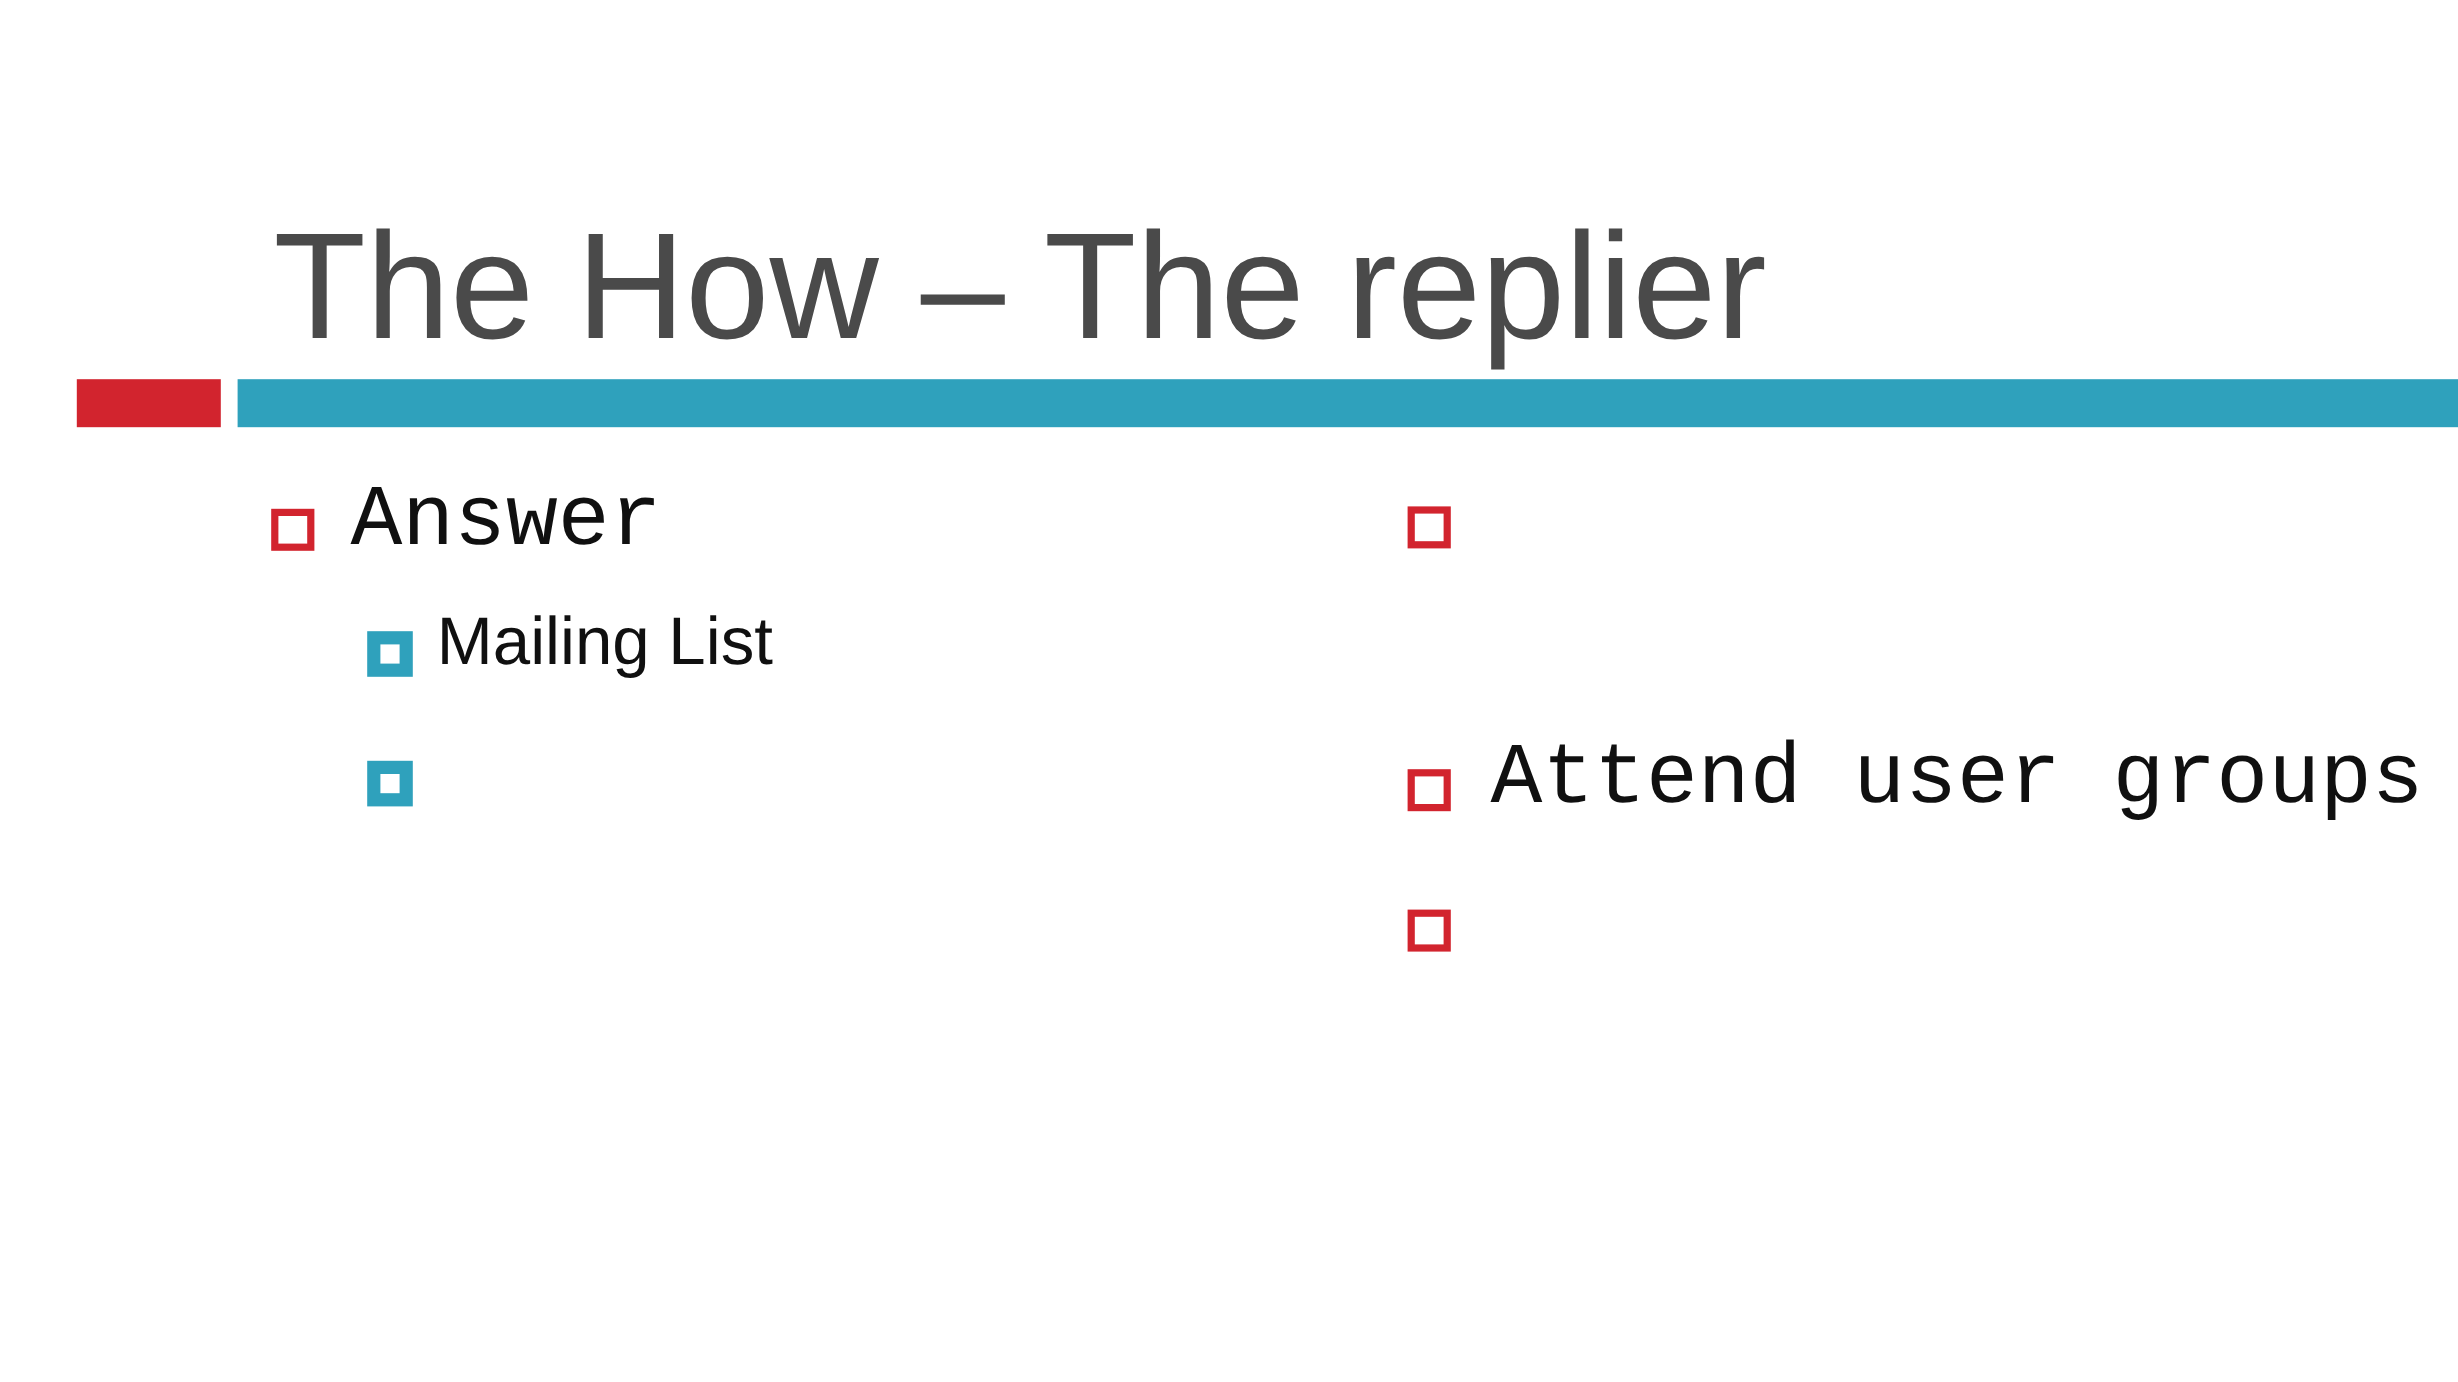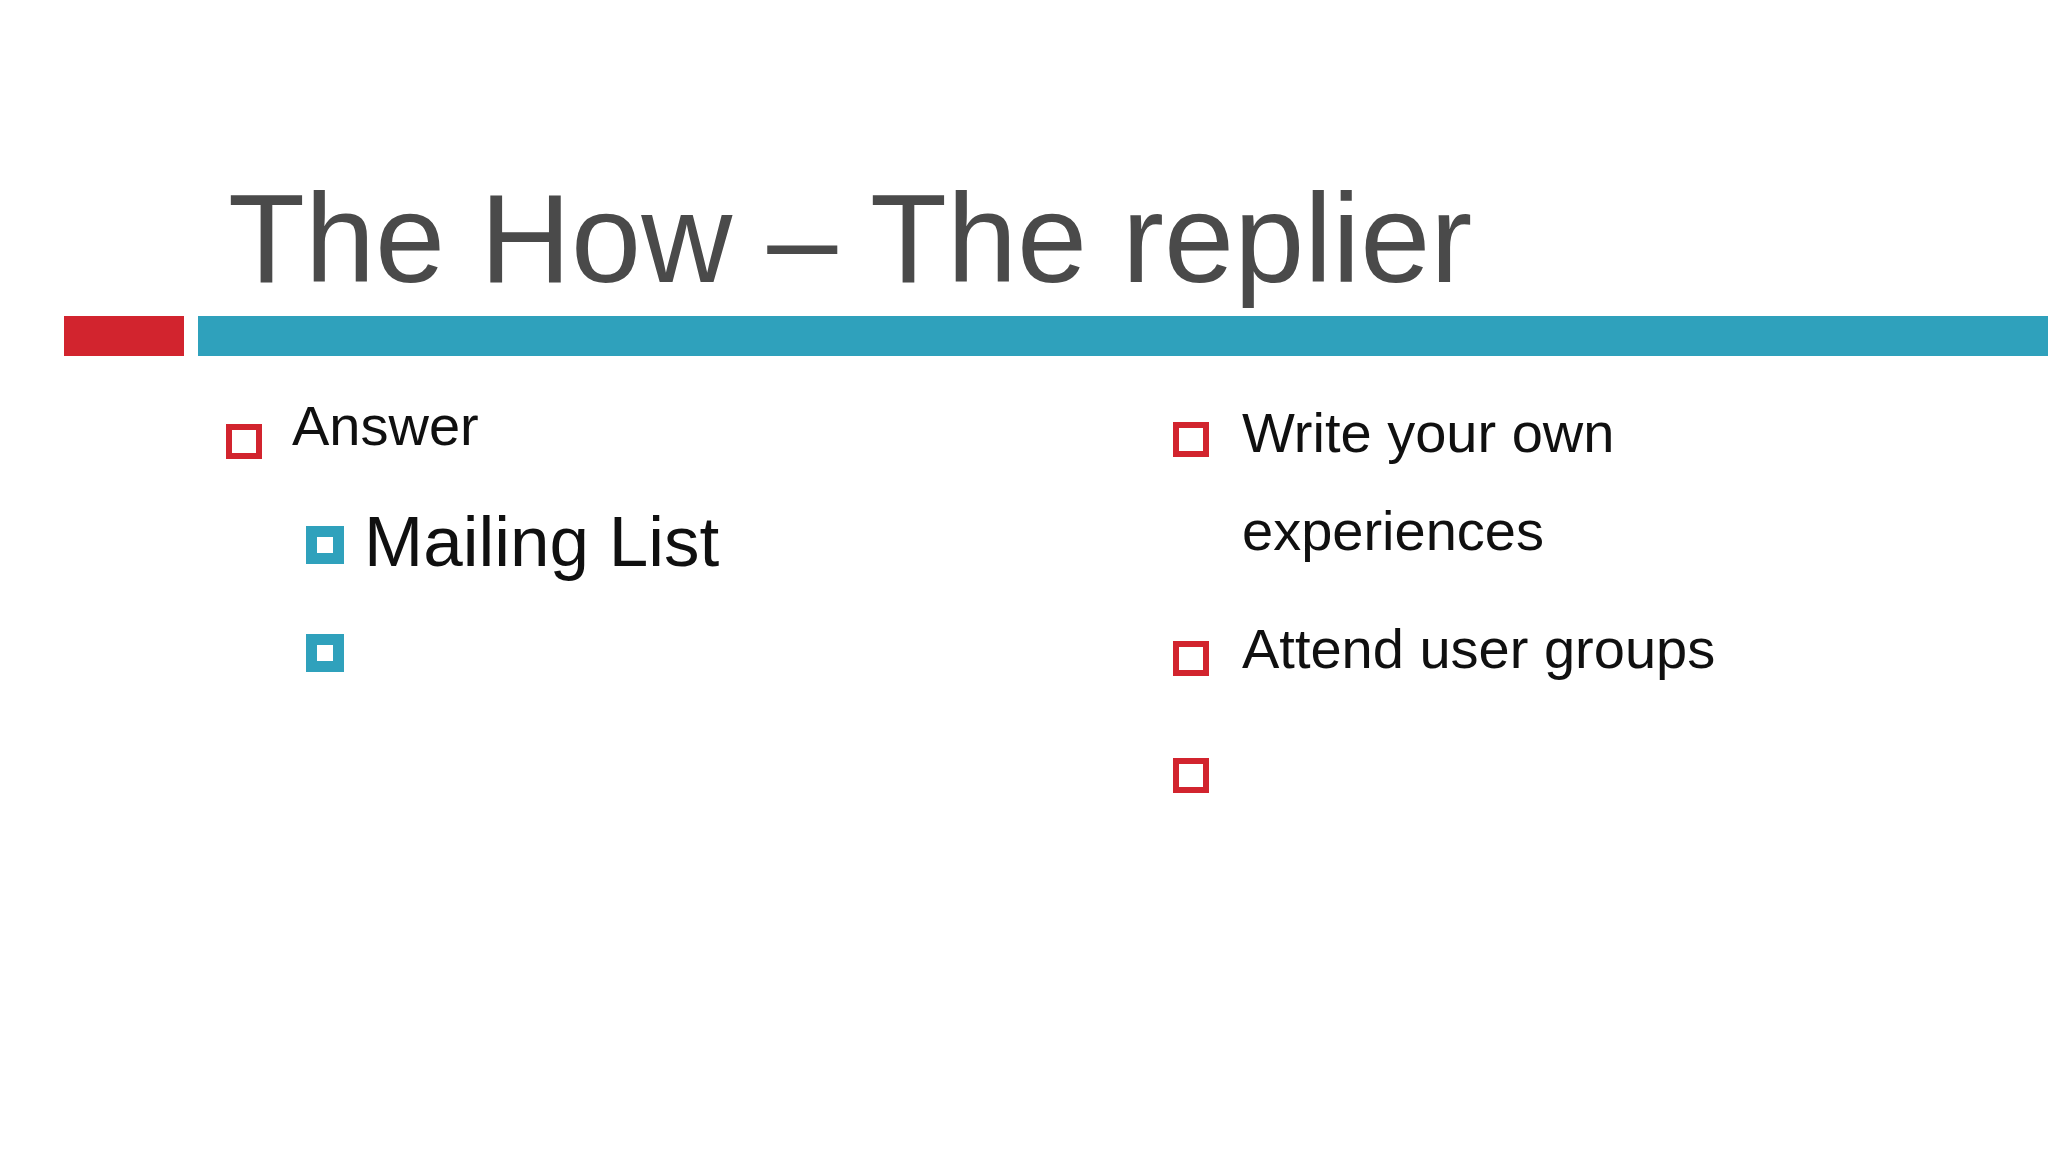--- a/index.html
+++ b/index.html
@@ -51,32 +51,33 @@
     background: var(--background);
   }
   .bullet-l2 {
     position: absolute;
     width: 38px; height: 38px;
     border: 11px solid var(--accent-teal);
     background: var(--background);
   }
   .txt-l1 {
     position: absolute;
-    font-size: 56px;
+    font-size: 72px;
     line-height: 98px;
     color: var(--body-text);
     white-space: nowrap;
+    font-family: Liberation Mono, monospace;
   }
   .txt-l1.wrap {
     white-space: normal;
     width: 620px;
   }
   .txt-l2 {
     position: absolute;
-    font-size: 71px;
+    font-size: 56px;
     line-height: 1;
     color: var(--body-text);
     white-space: nowrap;
   }
   
   .sq-answer   { left: 162px;  top: 360px; }
   .t-answer    { left: 228px;  top: 334px; line-height: 1; }
   .sq-mailing  { left: 242px;  top: 462px; }
   .t-mailing   { left: 300px;  top: 442px; }
   .sq-irc      { left: 242px;  top: 570px; }
@@ -101,20 +102,19 @@
 
   <span class="bullet-l1 sq-answer"></span>
   <div class="txt-l1 t-answer">Answer</div>
 
   <span class="bullet-l2 sq-mailing"></span>
   <div class="txt-l2 t-mailing">Mailing List</div>
 
   <span class="bullet-l2 sq-irc"></span>
 
   <span class="bullet-l1 sq-write"></span>
-  <div class="txt-l1 wrap t-write">Write your own experiences</div>
 
   <span class="bullet-l1 sq-attend"></span>
   <div class="txt-l1 t-attend">Attend user groups</div>
 
   <span class="bullet-l1 sq-arrange"></span>
 
 </div>
 
 </body></html>

